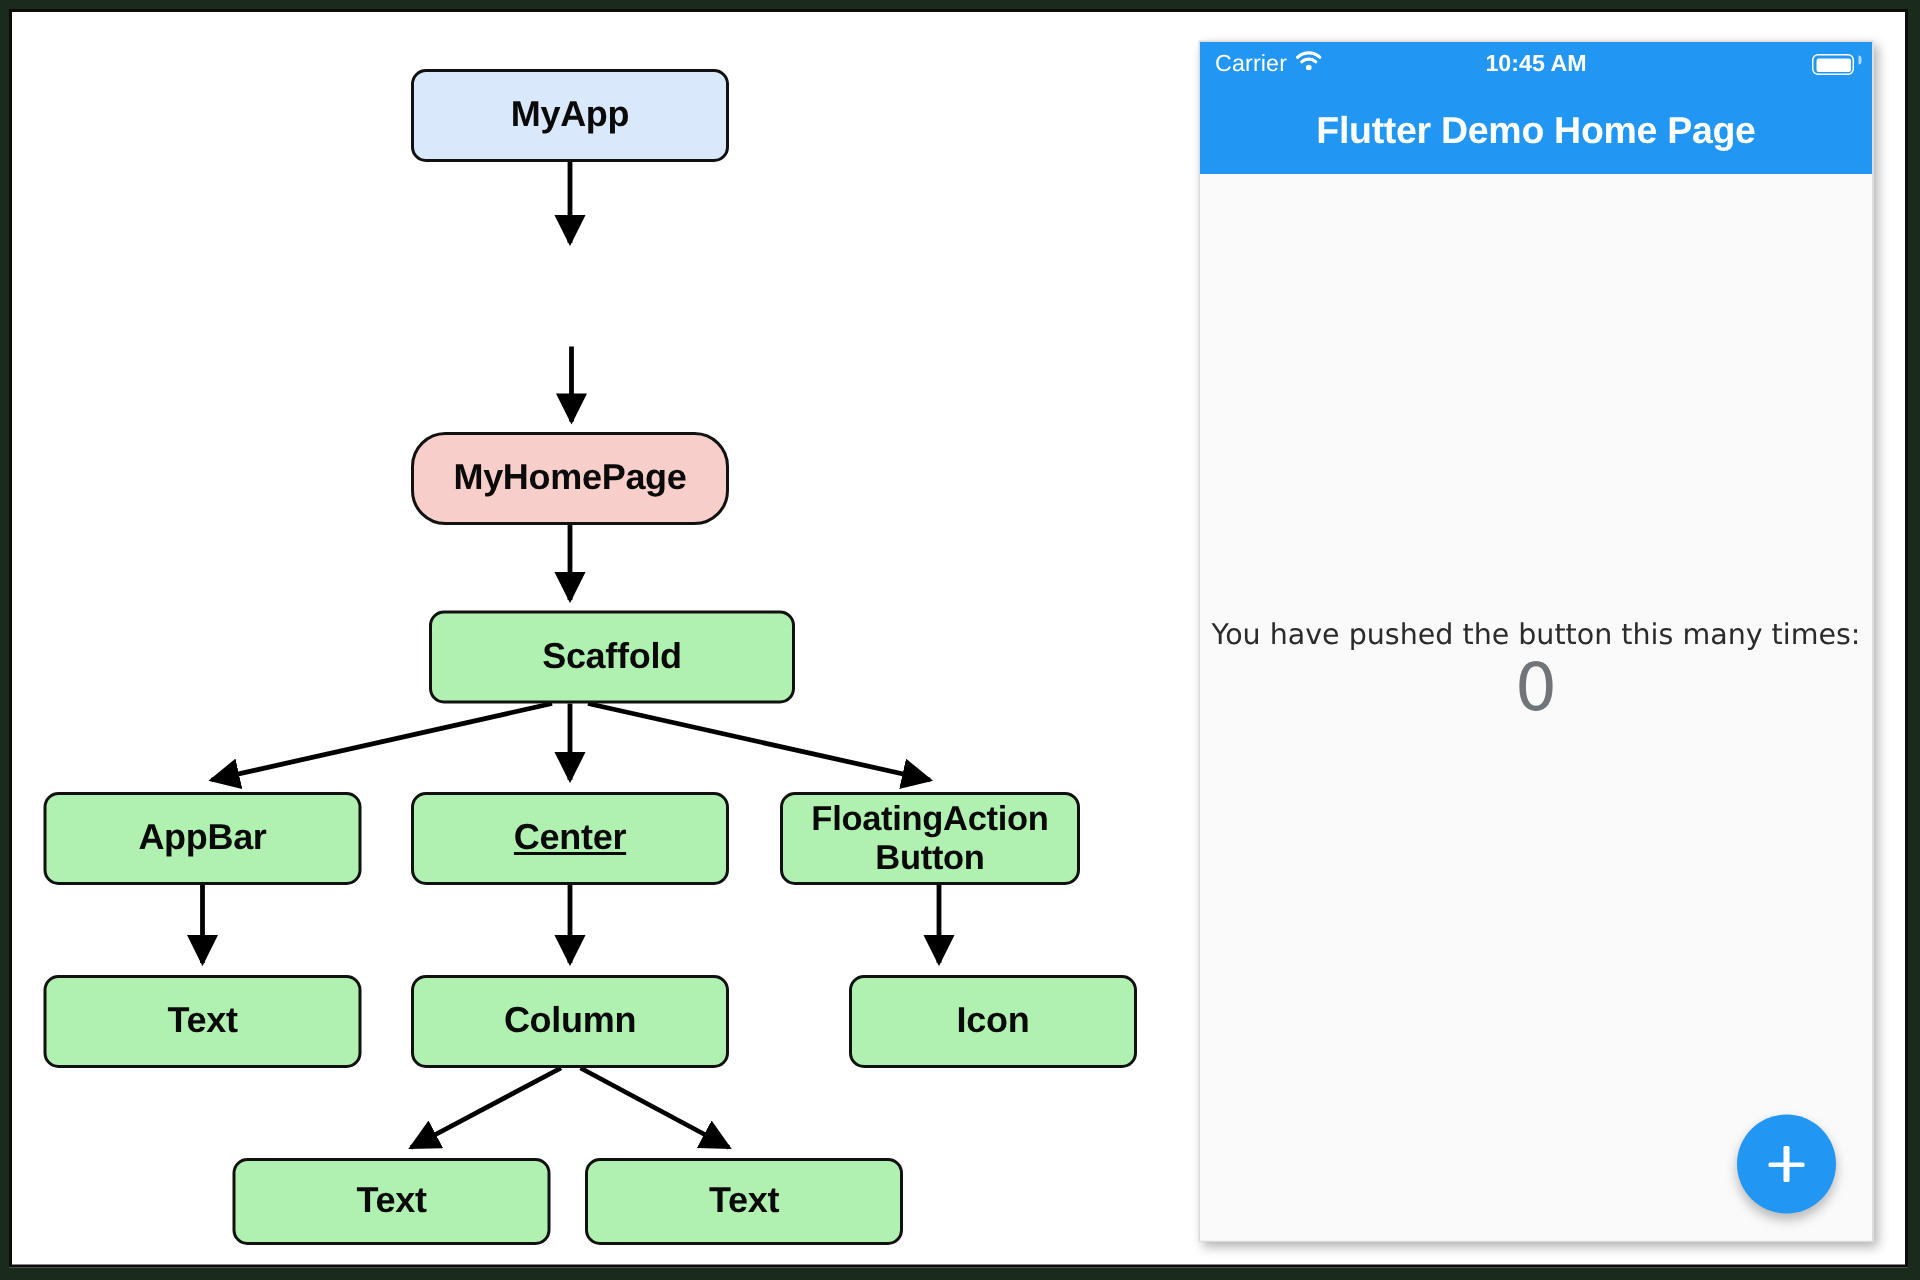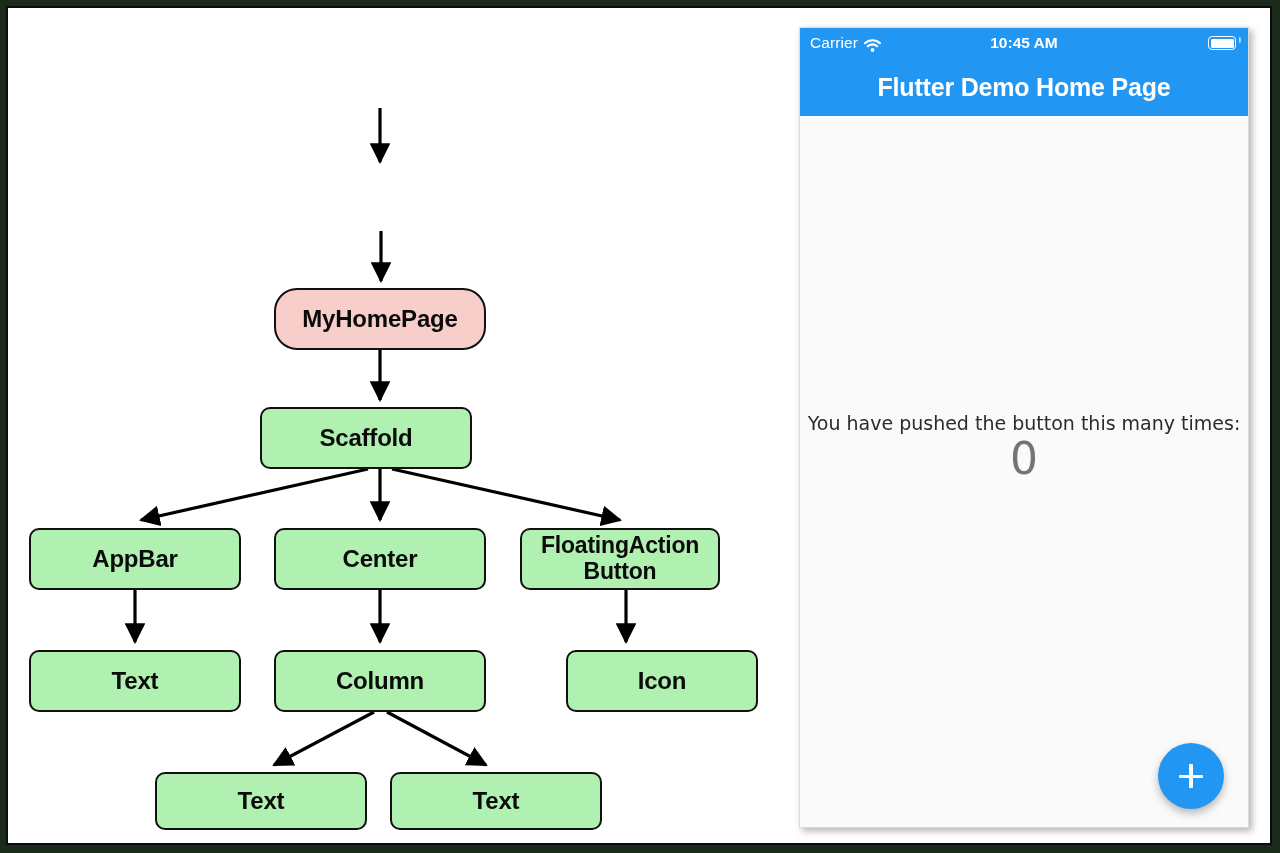--- a/index.html
+++ b/index.html
@@ -87,21 +87,21 @@
     background: #2196f3;
     color: #ffffff;
     font-size: 15px;
     display: flex;
     align-items: center;
   }
   #carrier-group {
     position: absolute;
     left: 10px;
     display: flex;
-    align-items: flex-end;
+    align-items: flex-start;
     gap: 6px;
   }
   #carrier-label { font-size: 15.5px; letter-spacing: 0.1px; }
   #status-time {
     position: absolute;
     left: 0; right: 0;
     text-align: center;
     font-size: 15.5px;
     font-weight: bold;
   }
@@ -225,35 +225,38 @@
           <line x1="372" y1="582" x2="372" y2="634"></line>
 
           <line x1="618" y1="582" x2="618" y2="634"></line>
 
           <line x1="366" y1="704" x2="266" y2="757"></line>
 
           <line x1="379" y1="704" x2="478" y2="757"></line>
         </g>
       </svg>
 
+      <div class="node blue" style="left:266px; top:38px; width:212px; height:62px;">
+        <span>MyApp</span>
+      </div>
 
 
       <div class="node salmon" style="left:266px; top:280px; width:212px; height:62px;border-radius:23px;">
         <span>MyHomePage</span>
       </div>
 
-      <div class="node green" style="left:252px; top:399px; width:212px; height:62px;">
+      <div class="node green" style="left:278px; top:399px; width:244px; height:62px;">
         <span>Scaffold</span>
       </div>
 
       <div class="node green" style="left:21px; top:520px; width:212px; height:62px;">
         <span>AppBar</span>
       </div>
 
-      <div class="node green" style="left:266px; top:520px; width:212px; height:62px;">
+      <div class="node green" style="left:266px; top:520px; width:212px; height:62px;text-decoration:underline;">
         <span>Center</span>
       </div>
 
       <div class="node green" style="left:512px; top:520px; width:200px; height:62px; white-space:pre-line; font-size:23px;">
         <span>FloatingAction
 Button</span>
       </div>
 
       <div class="node green" style="left:21px; top:642px; width:212px; height:62px;">
         <span>Text</span>

